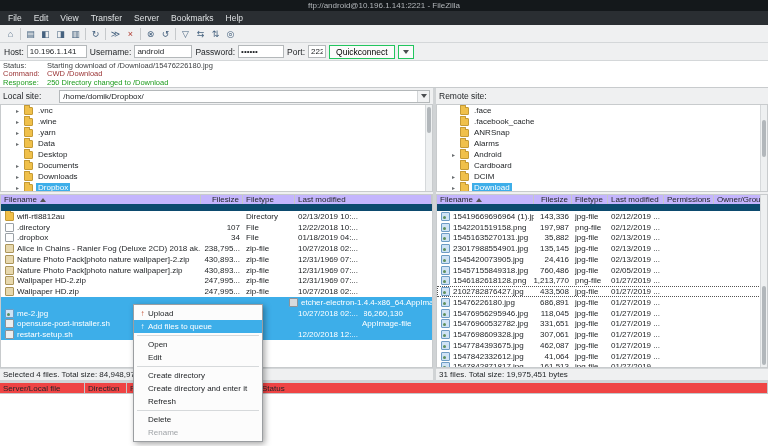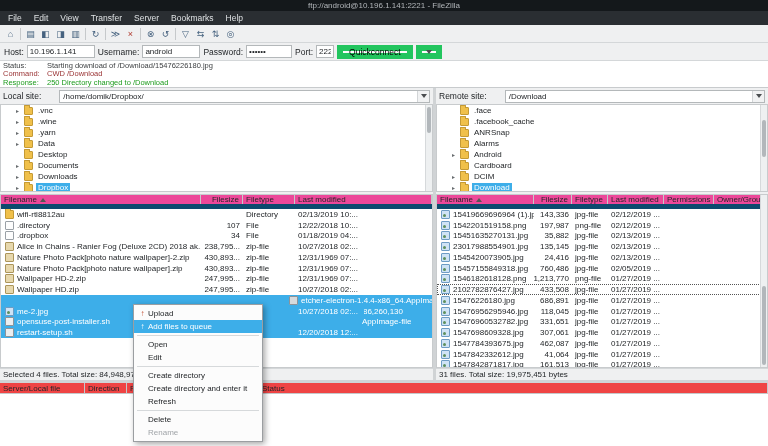--- a/index.html
+++ b/index.html
@@ -23,22 +23,22 @@
     font-size:9px; color:#46627f; }
   .tb-icon.sep { width:5px; height:12px; position:relative; }
   .tb-icon.sep::after { content:""; position:absolute; left:2px; top:0; bottom:0; width:1px; background:#c6c9cb; }
   .tb-icon.red { color:#b03a2e; }
 
   
   .quickbar { flex:0 0 18px; background:#eff0f1; border-bottom:1px solid #d4d7d9;
     display:flex; align-items:center; gap:3px; padding-left:4px; font-size:8.5px; }
   .qc-input { height:13px; border:1px solid #b4b8ba; background:#fff; font-size:8px;
     padding:0 2px; font-family:inherit; color:#232629; }
-  .w-host{width:68px} .w-user{width:58px} .w-pass{width:46px} .w-port{width:18px}
-  .qc-btn { height:14px; border:6px solid #22c55e; background:#fbfbfb; font-size:8.5px;
+  .w-host{width:60px} .w-user{width:58px} .w-pass{width:46px} .w-port{width:18px}
+  .qc-btn { height:14px; border:1px solid #22c55e; background:#fbfbfb; font-size:8.5px;
     padding:0 6px; font-family:inherit; display:flex; align-items:center; }
   .qc-dd { padding:0 4px; }
   .tri-down { width:0; height:0; border-left:3px solid transparent; border-right:3px solid transparent;
     border-top:4px solid #4a4d50; display:inline-block; }
 
   
   .log { flex:0 0 27px; background:#fff; border-bottom:1px solid #c8cbcd; padding:1px 3px; overflow:hidden; }
   .log-row { height:8.4px; line-height:8.4px; font-size:7.5px; white-space:nowrap; }
   .log-lbl { display:inline-block; min-width:44px; }
   .log-row.st  { color:#3c3f41; }
@@ -61,21 +61,21 @@
   .tree-caret { width:8px; color:#6a6e71; font-size:6px; flex:0 0 auto; }
   .tico { width:9px; height:8px; margin-right:3px; flex:0 0 auto; background:var(--folder,#f0c04a);
     border:1px solid #c49a35; border-radius:1px; position:relative; }
   .tico::before { content:""; position:absolute; top:-3px; left:-1px; width:4px; height:2px;
     background:var(--folder,#f0c04a); border:1px solid #c49a35; border-bottom:none; border-radius:1px 1px 0 0; }
   .tree-label { padding:0 2px; }
   .tree-row.sel .tree-label { background:var(--accent,#3daee9); color:#fff; }
 
   .flist { flex:1; margin-top:2px; display:flex; flex-direction:column; background:#fff;
     border:1px solid #c8cbcd; min-height:0; overflow:hidden; position:relative; }
-  .fhead { flex:0 0 11px; display:flex; background:#ec4899; border-bottom:5px solid #0c4a6e; font-size:8px; }
+  .fhead { flex:0 0 11px; display:flex; background:#c4b5fd; border-bottom:7px solid #0c4a6e; font-size:8px; }
   .fhead .col { display:flex; align-items:center; border-right:1px solid #c5c8ca; overflow:hidden; white-space:nowrap; }
   .col { padding:0 3px; }
   .rows { flex:1; overflow:hidden; }
   .frow { height:10.75px; display:flex; align-items:center; font-size:8px; white-space:nowrap; }
   .frow .col { overflow:hidden; height:100%; display:flex; align-items:center; }
   .frow.sel { background:var(--accent,#3daee9); color:#fff; }
   .frow.foc { outline:1px dotted #555; outline-offset:-1px; }
   .c-size { justify-content:flex-end; text-align:right; }
   
   .local .c-name{width:200px; flex:0 0 auto;} .local .c-size{width:42px; flex:0 0 auto;}
@@ -366,26 +366,20 @@
               <span class="col c-date">12/20/2018 12:...</span>
             </div>
         </div>
       </div>
       <div class="pstatus">Selected 4 files. Total size: 84,948,978 bytes</div>
     </div>
 
     <div class="pane remote">
       <div class="sitebar">
         <span>Remote site:</span>
-        <div class="site-combo">
-          <span>/Download</span>
-          <span class="combo-arrow">
-              <i class="tri-down"></i>
-            </span>
-        </div>
       </div>
       <div class="tree">
         <div class="tree-row">
             <span class="tree-caret"></span>
             <i class="tico"></i>
             <span class="tree-label">.face</span>
           </div>
           <div class="tree-row">
             <span class="tree-caret"></span>
             <i class="tico"></i>

